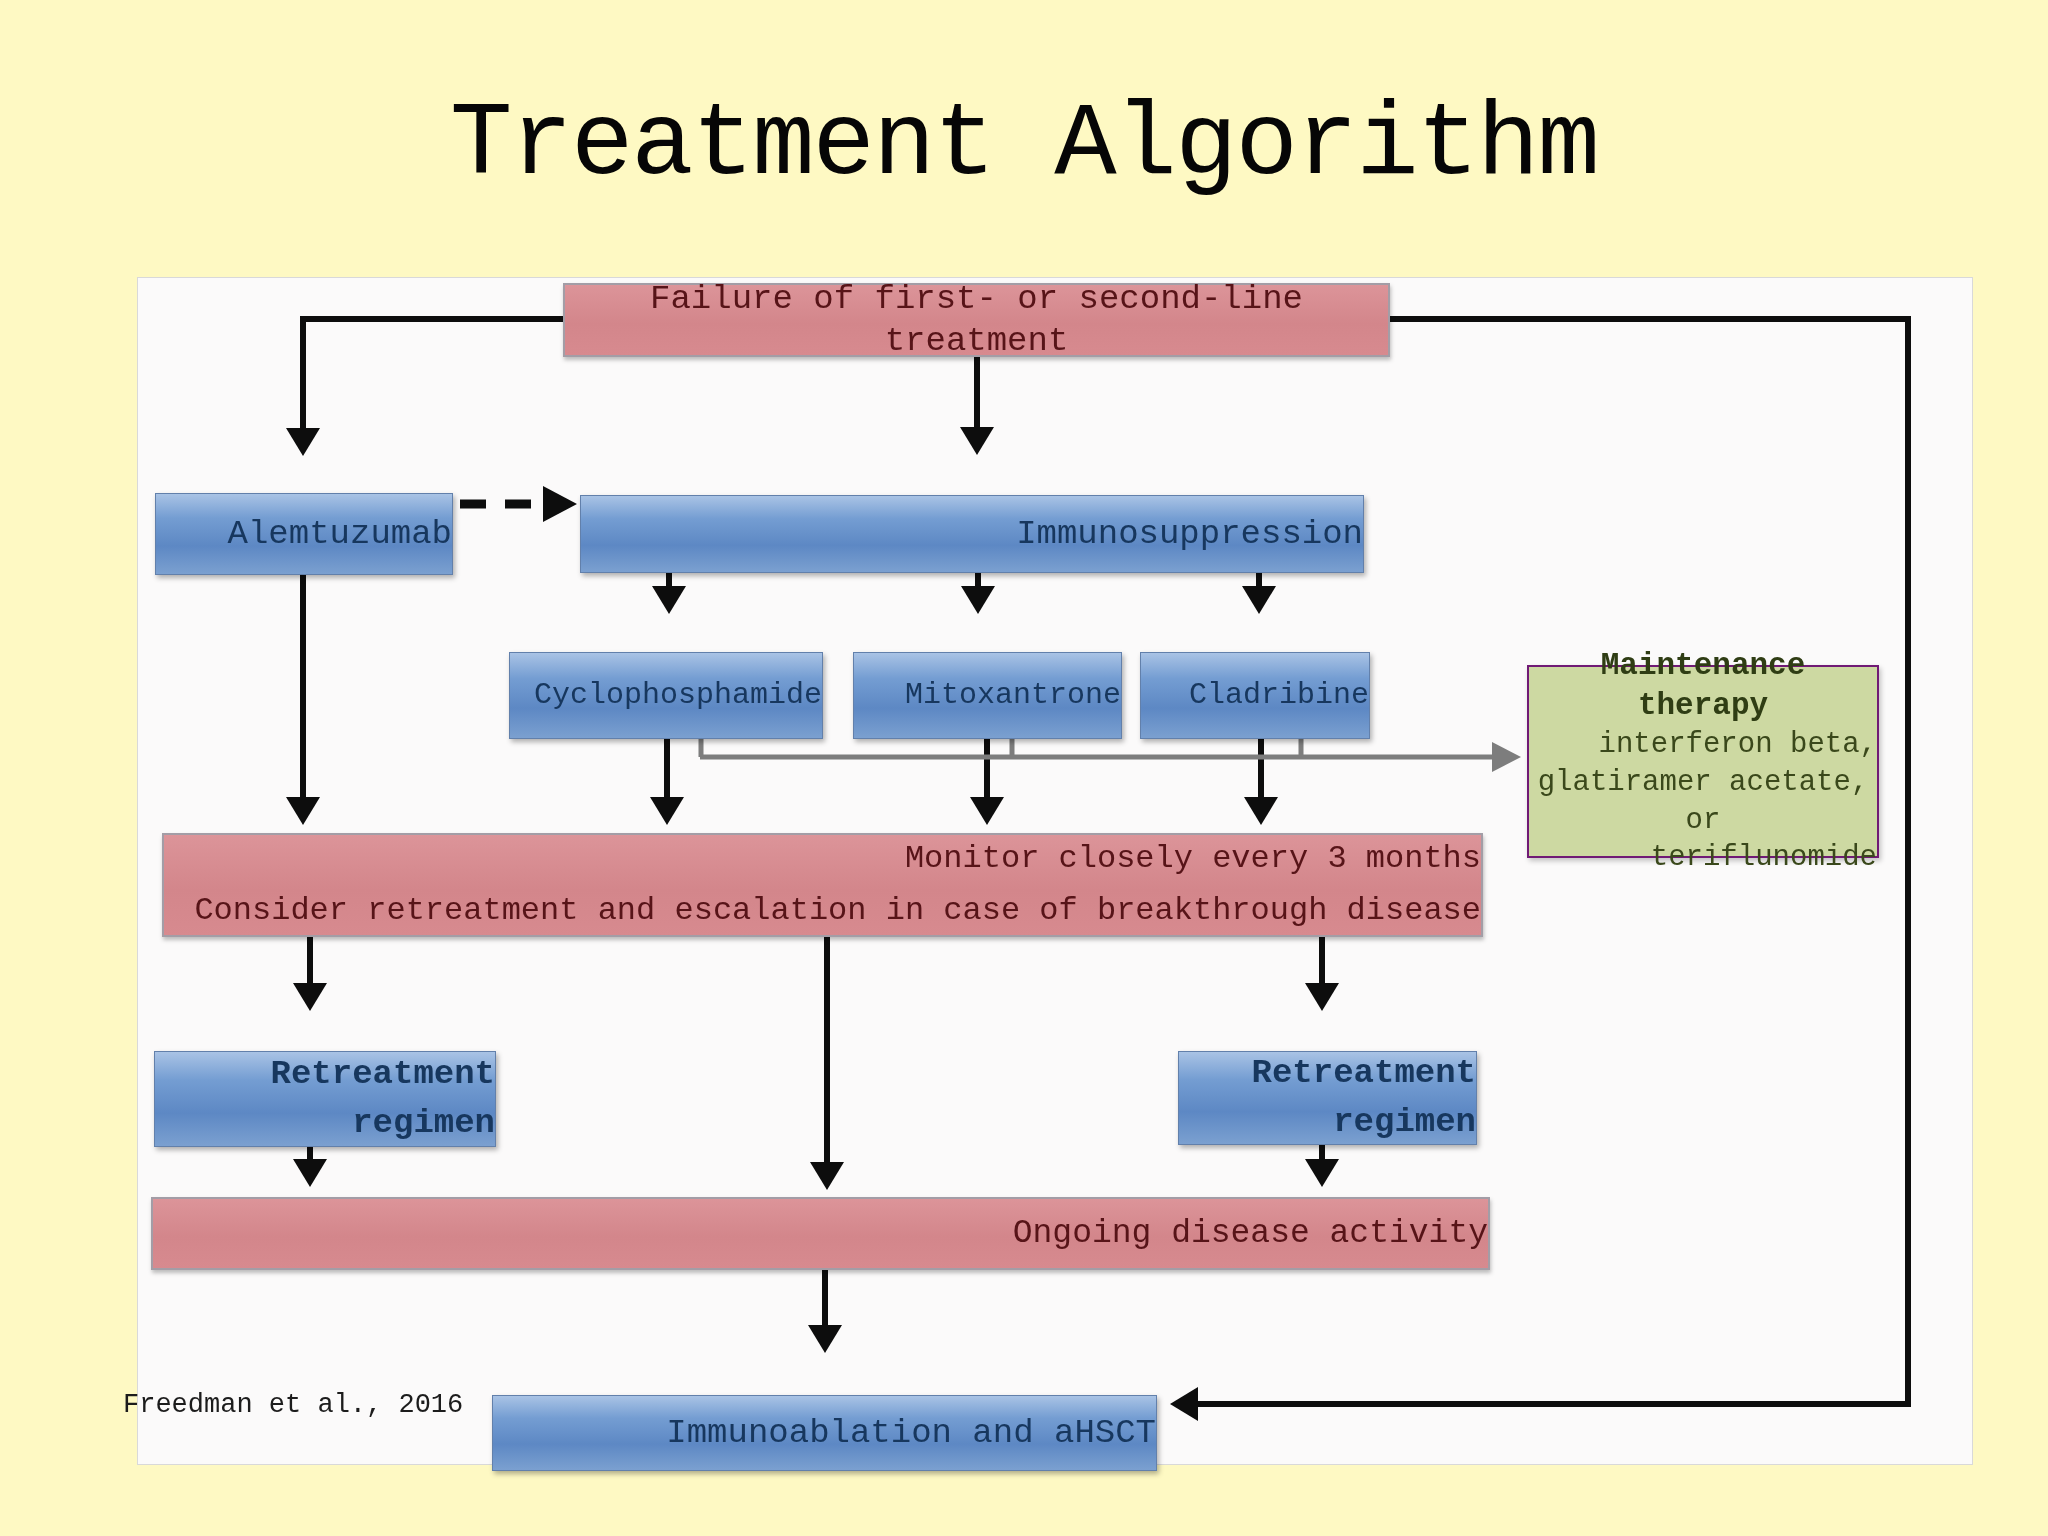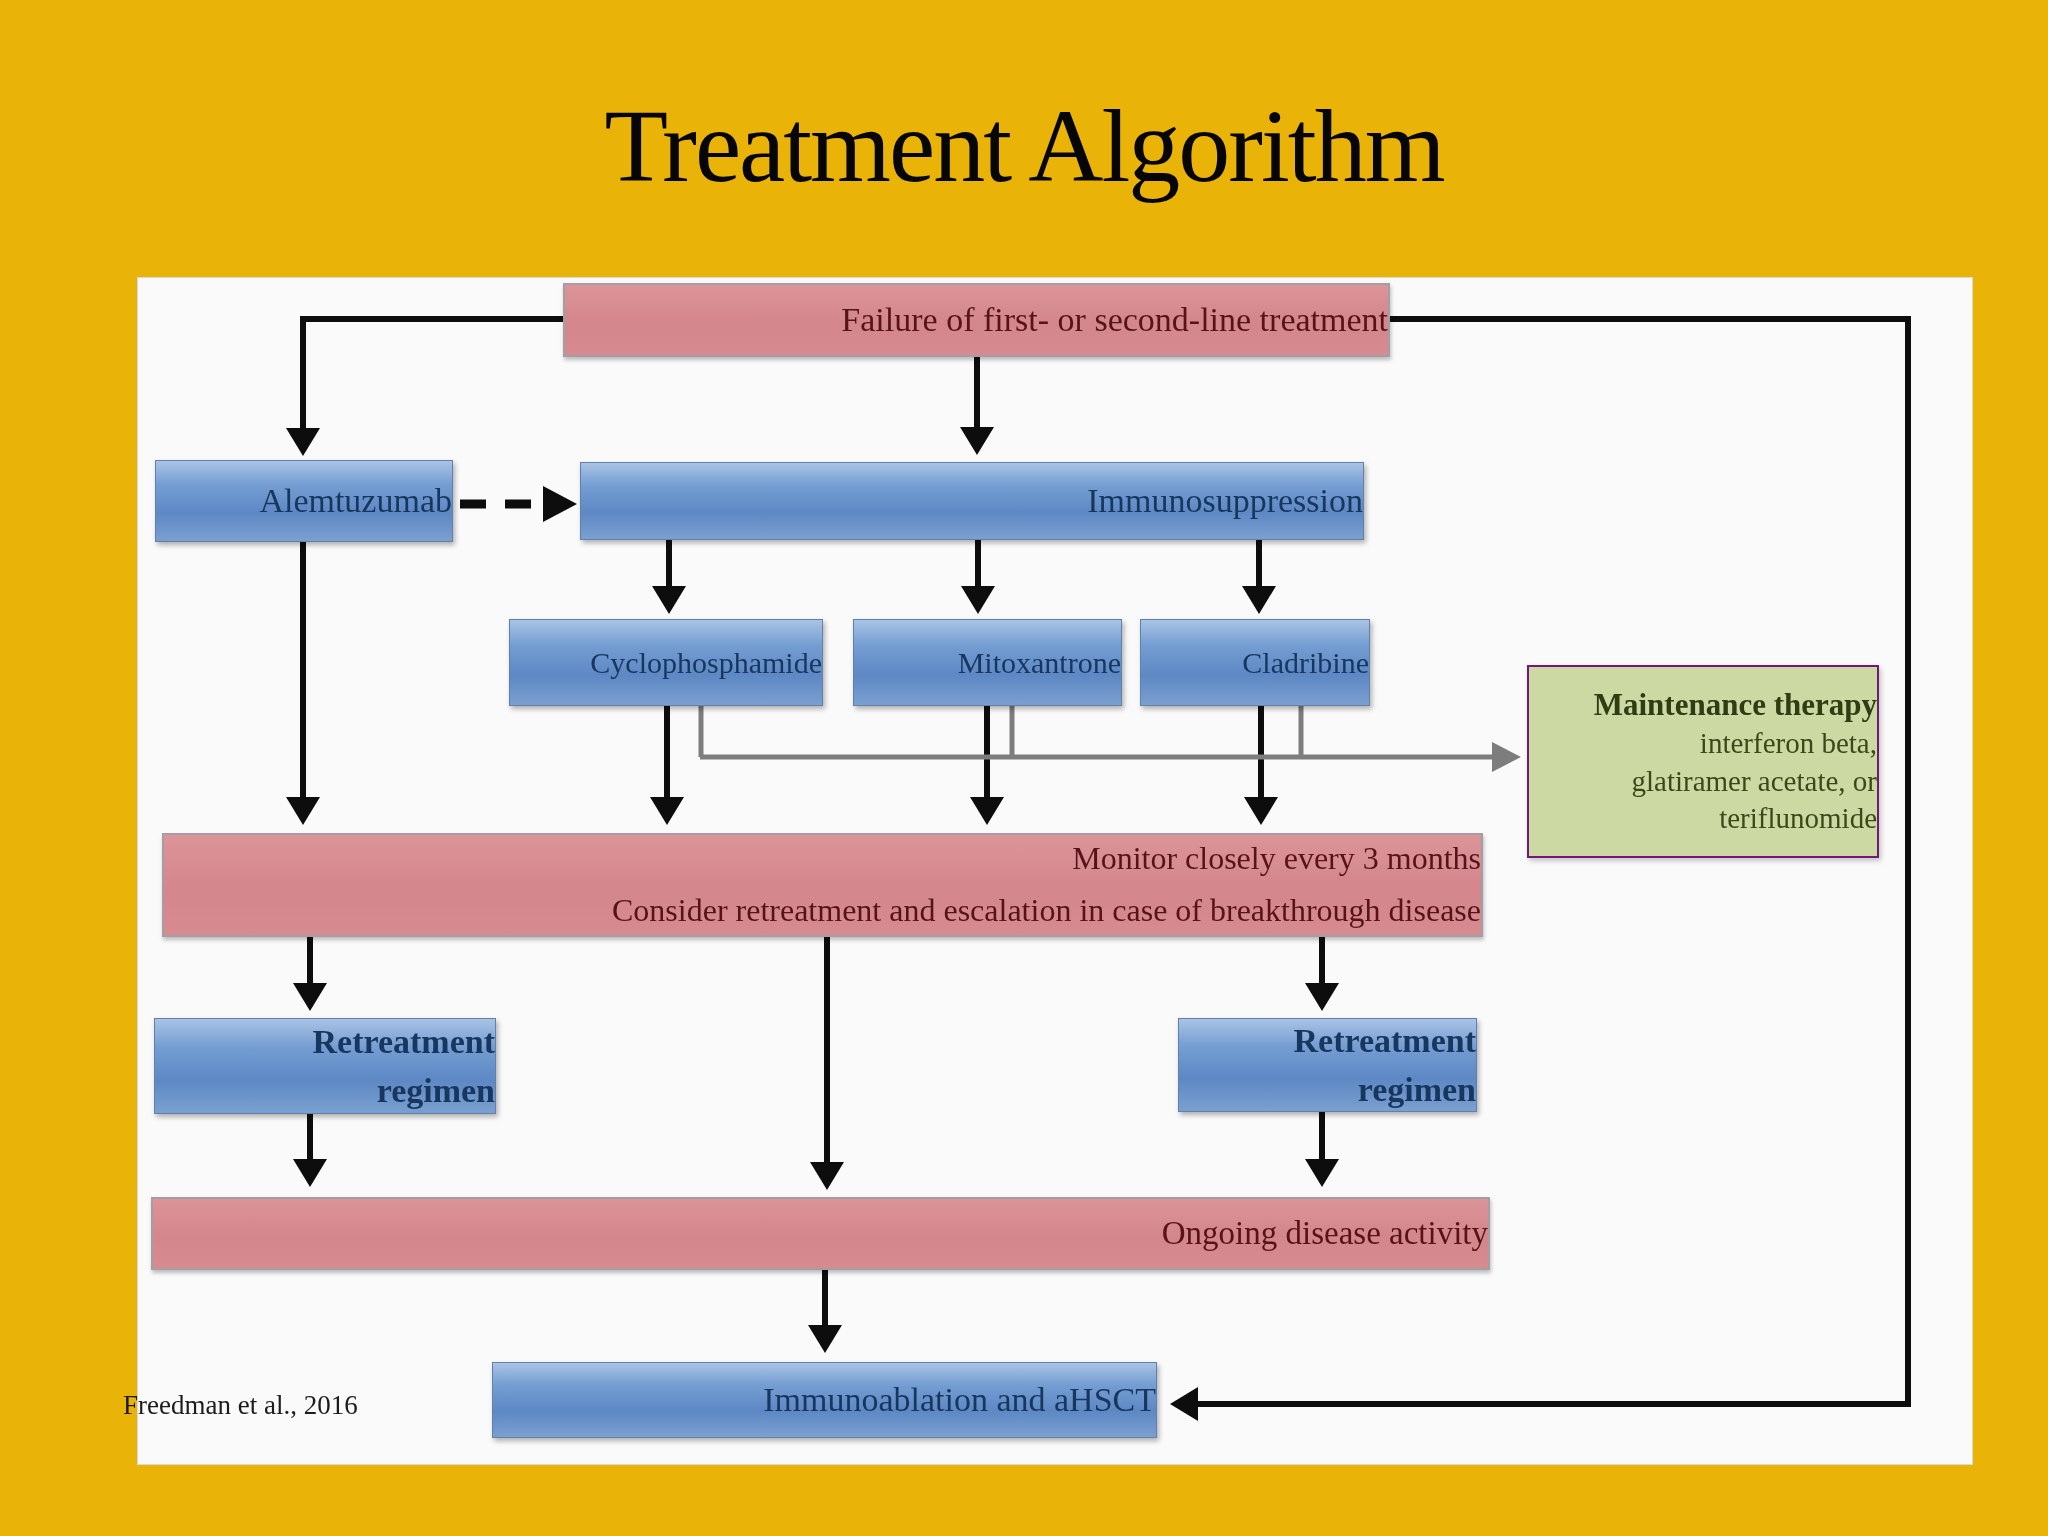--- a/index.html
+++ b/index.html
@@ -1,18 +1,18 @@
 <!DOCTYPE html>
 <html><head>
 <meta charset="utf-8">
 <style>
   html,body{margin:0;padding:0;background:#ffffff;}
   .stage{
     position:relative;width:2048px;height:1536px;overflow:hidden;
-    background:#eab308;font-family:Liberation Serif, serif;
+    background:#fef9c3;font-family:Liberation Mono, monospace;
   }
   .panel{
     position:absolute;left:137px;top:277px;width:1836px;height:1188px;
     background:#fbfafa;border:1px solid #d9d9d9;box-sizing:border-box;
   }
   .slide-title{
     position:absolute;left:0;top:86px;width:2048px;text-align:center;
     font-size:104px;font-weight:400;letter-spacing:-2px;color:#060606;
   }
   .citation{
@@ -25,20 +25,21 @@
   }
   .pink{
     background:linear-gradient(180deg,#dc9499 0%,#d3868b 55%,#d78a8f 100%);
     border:2px solid #a39da6;color:#571418;
     box-shadow:1px 3px 4px rgba(0,0,0,0.25);
   }
   .blue{
     background:linear-gradient(180deg,#a9c3e5 0%,#749dd2 30%,#5d88c4 65%,#7ba0d0 100%);
     border:1px solid #6280ab;color:#17375e;
     box-shadow:2px 3px 5px rgba(0,0,0,0.3);
+    margin-top:33px;
   }
   .green{
     background:#cdd9a2;border:2px solid #701a75;color:#3a481b;
     box-shadow:2px 3px 5px rgba(0,0,0,0.22);
   }
   .fs-failure{font-size:34px;}
   .fs-node{font-size:34px;}
   .fs-drug{font-size:30px;}
   .fs-monitor{font-size:32px;line-height:1.62;}
   .fs-retreat{font-size:34px;font-weight:700;line-height:1.45;}

